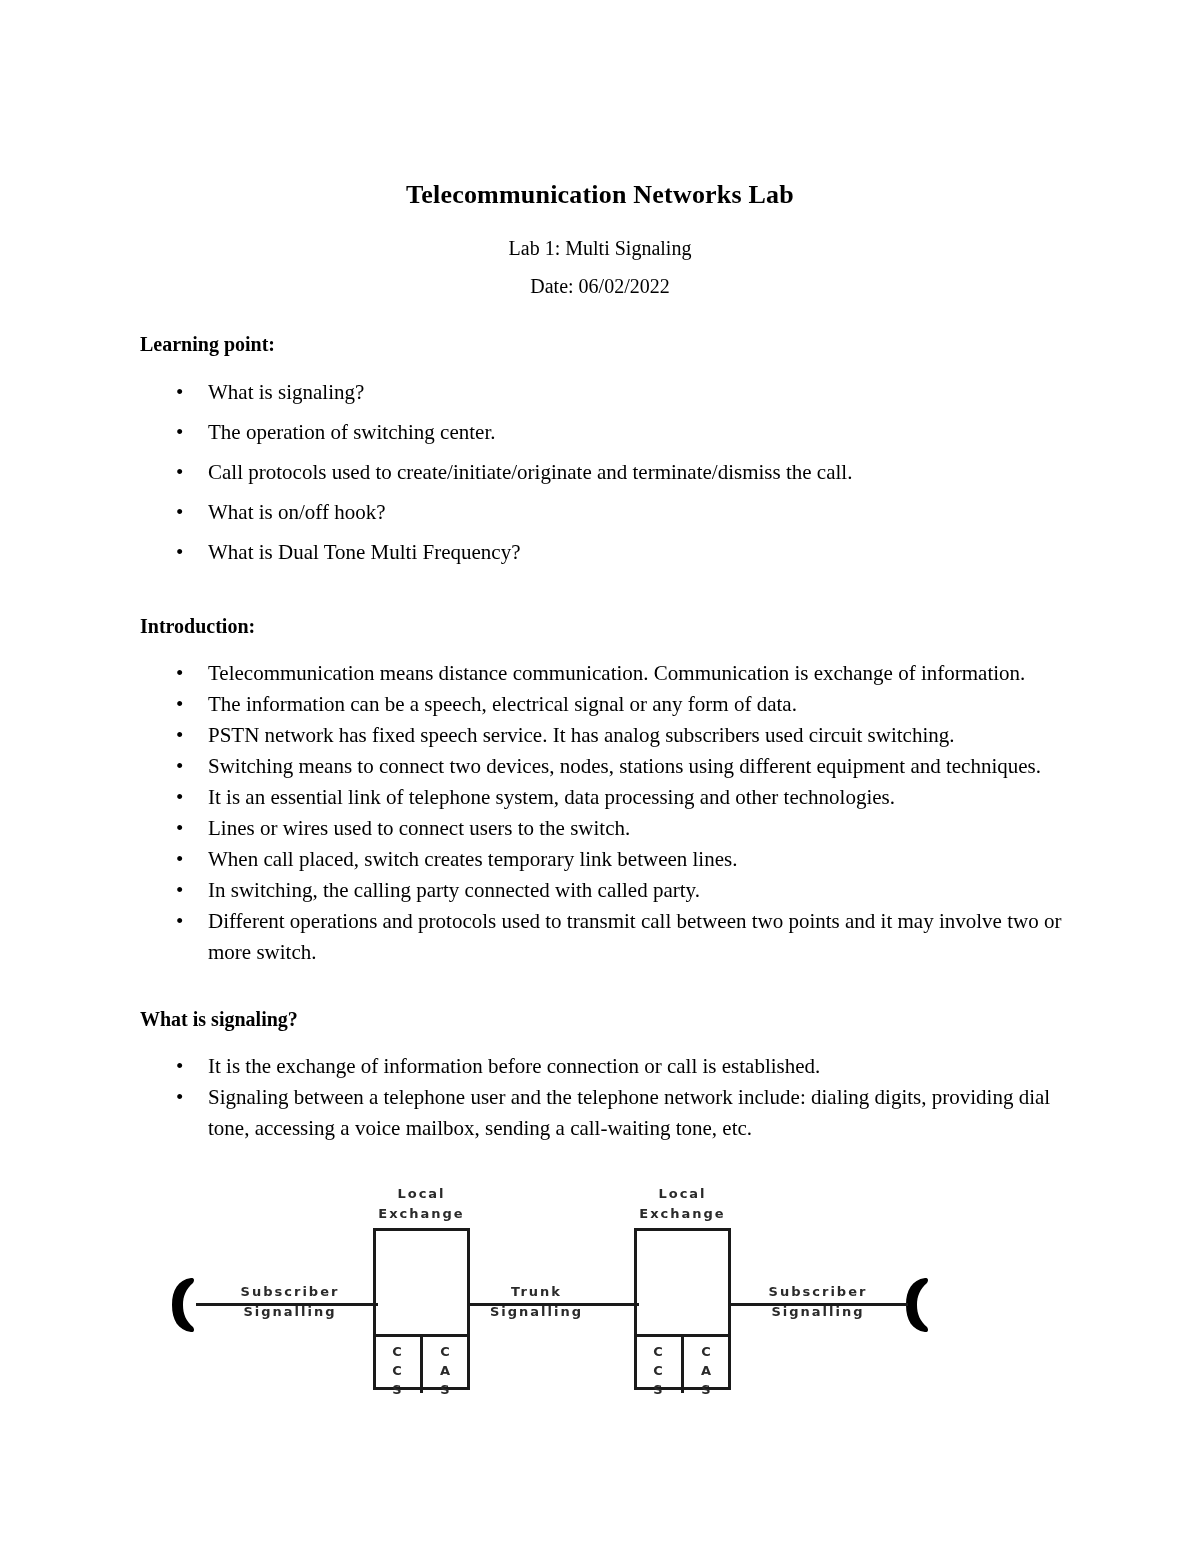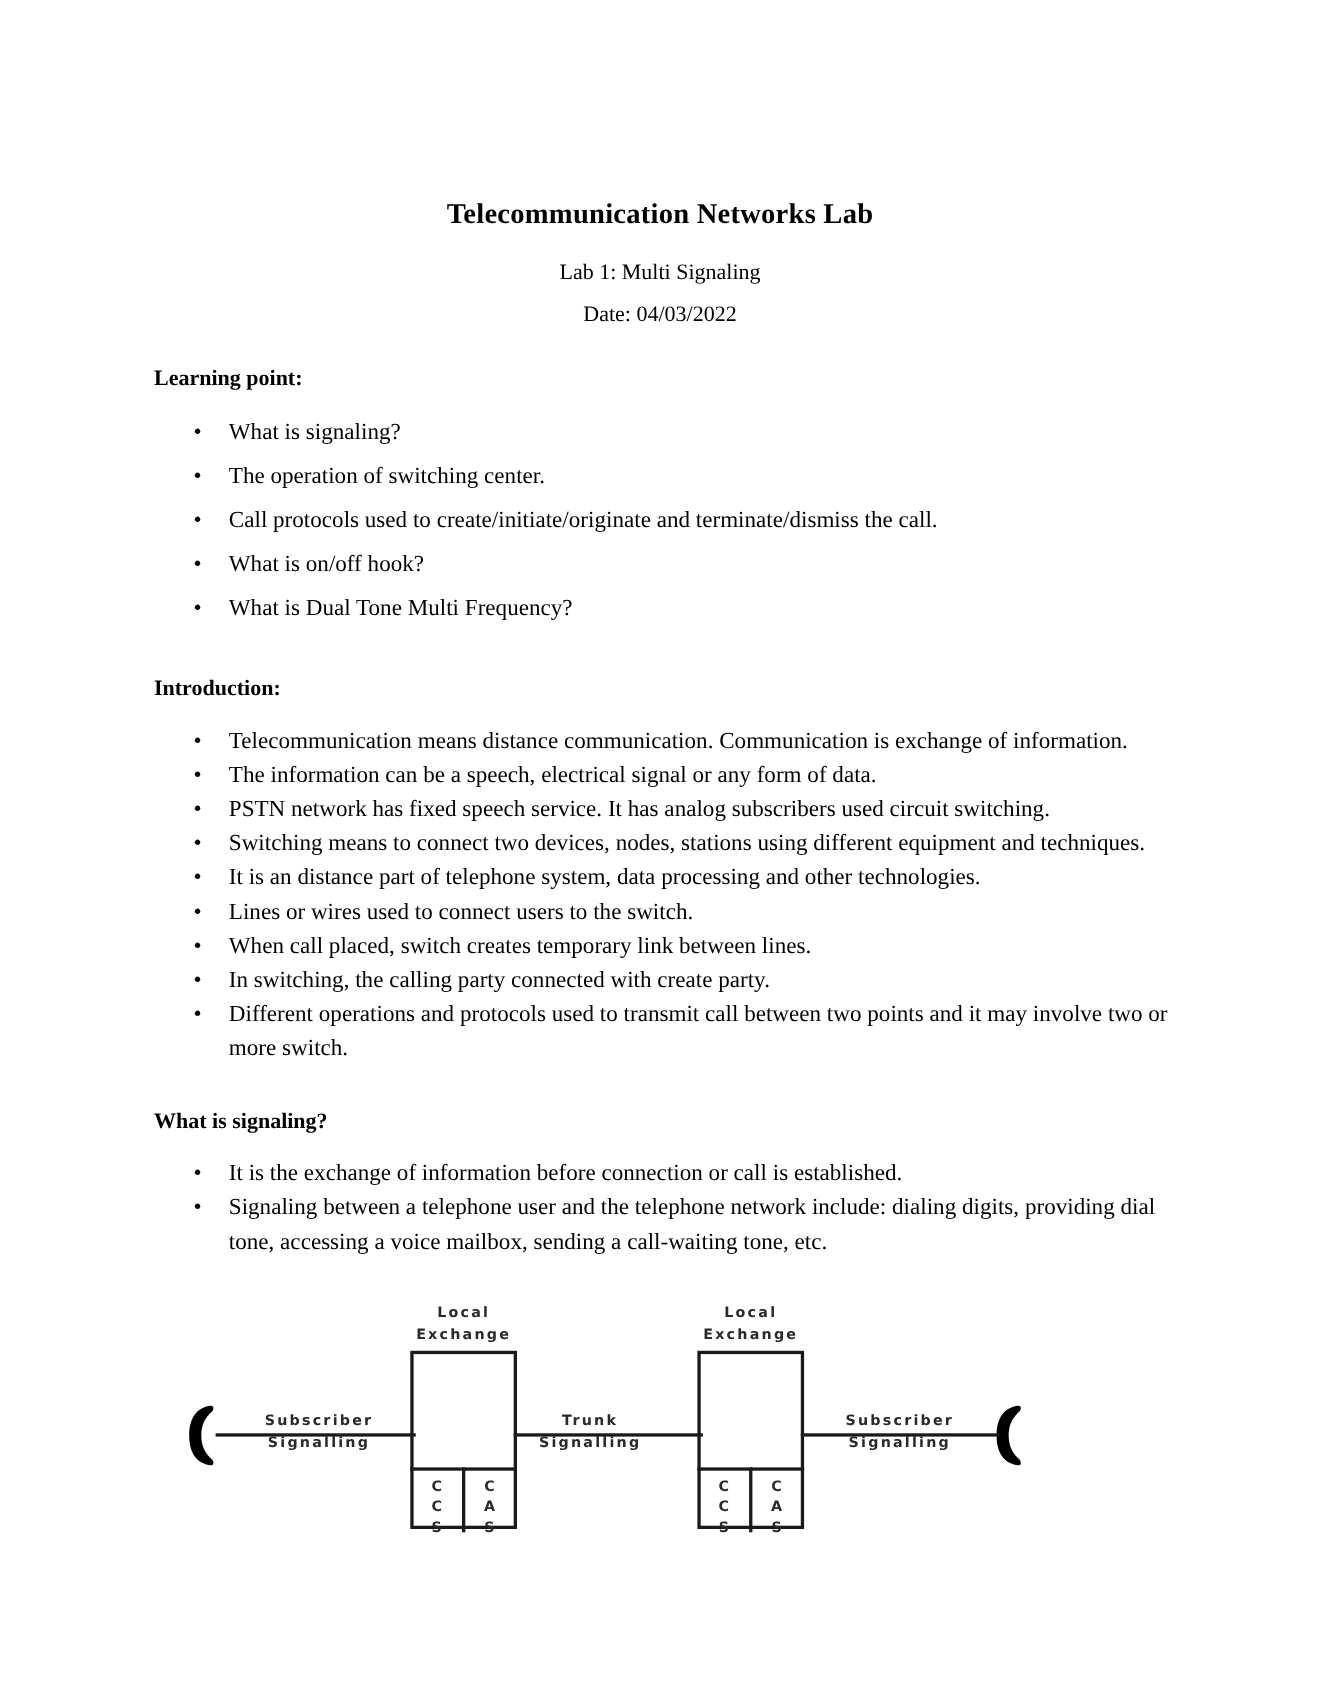--- a/index.html
+++ b/index.html
@@ -154,41 +154,41 @@
   }
   .handset svg { display: block; }
 </style>
 </head>
 <body>
 
 <div id="page">
 
   <h1 class="doc-title">Telecommunication Networks Lab</h1>
   <div class="doc-subline sub1">Lab 1: Multi Signaling</div>
-  <div class="doc-subline sub3">Date: 04/03/2022</div>
+  <div class="doc-subline sub3">Date: 06/02/2022</div>
 
   <div class="section-heading" id="h-learning">Learning point:</div>
   <ul class="blist" id="list-learning">
     <li><span class="bullet">•</span><span>What is signaling?</span></li>
     <li><span class="bullet">•</span><span>The operation of switching center.</span></li>
     <li><span class="bullet">•</span><span>Call protocols used to create/initiate/originate and terminate/dismiss the call.</span></li>
     <li><span class="bullet">•</span><span>What is on/off hook?</span></li>
     <li><span class="bullet">•</span><span>What is Dual Tone Multi Frequency?</span></li>
   </ul>
 
   <div class="section-heading" id="h-intro">Introduction:</div>
   <ul class="blist" id="list-intro">
     <li><span class="bullet">•</span><span>Telecommunication means distance communication. Communication is exchange of information.</span></li>
     <li><span class="bullet">•</span><span>The information can be a speech, electrical signal or any form of data.</span></li>
     <li><span class="bullet">•</span><span>PSTN network has fixed speech service. It has analog subscribers used circuit switching.</span></li>
     <li><span class="bullet">•</span><span>Switching means to connect two devices, nodes, stations using different equipment and techniques.</span></li>
-    <li><span class="bullet">•</span><span>It is an distance part of telephone system, data processing and other technologies.</span></li>
+    <li><span class="bullet">•</span><span>It is an essential link of telephone system, data processing and other technologies.</span></li>
     <li><span class="bullet">•</span><span>Lines or wires used to connect users to the switch.</span></li>
     <li><span class="bullet">•</span><span>When call placed, switch creates temporary link between lines.</span></li>
-    <li><span class="bullet">•</span><span>In switching, the calling party connected with create party.</span></li>
+    <li><span class="bullet">•</span><span>In switching, the calling party connected with called party.</span></li>
     <li><span class="bullet">•</span><span>Different operations and protocols used to transmit call between two points and it may involve two or more switch.</span></li>
   </ul>
 
   <div class="section-heading" id="h-signaling">What is signaling?</div>
   <ul class="blist" id="list-signaling">
     <li><span class="bullet">•</span><span>It is the exchange of information before connection or call is established.</span></li>
     <li><span class="bullet">•</span><span>Signaling between a telephone user and the telephone network include: dialing digits, providing dial tone, accessing a voice mailbox, sending a call-waiting tone, etc.</span></li>
   </ul>
 
   <div id="diagram">

